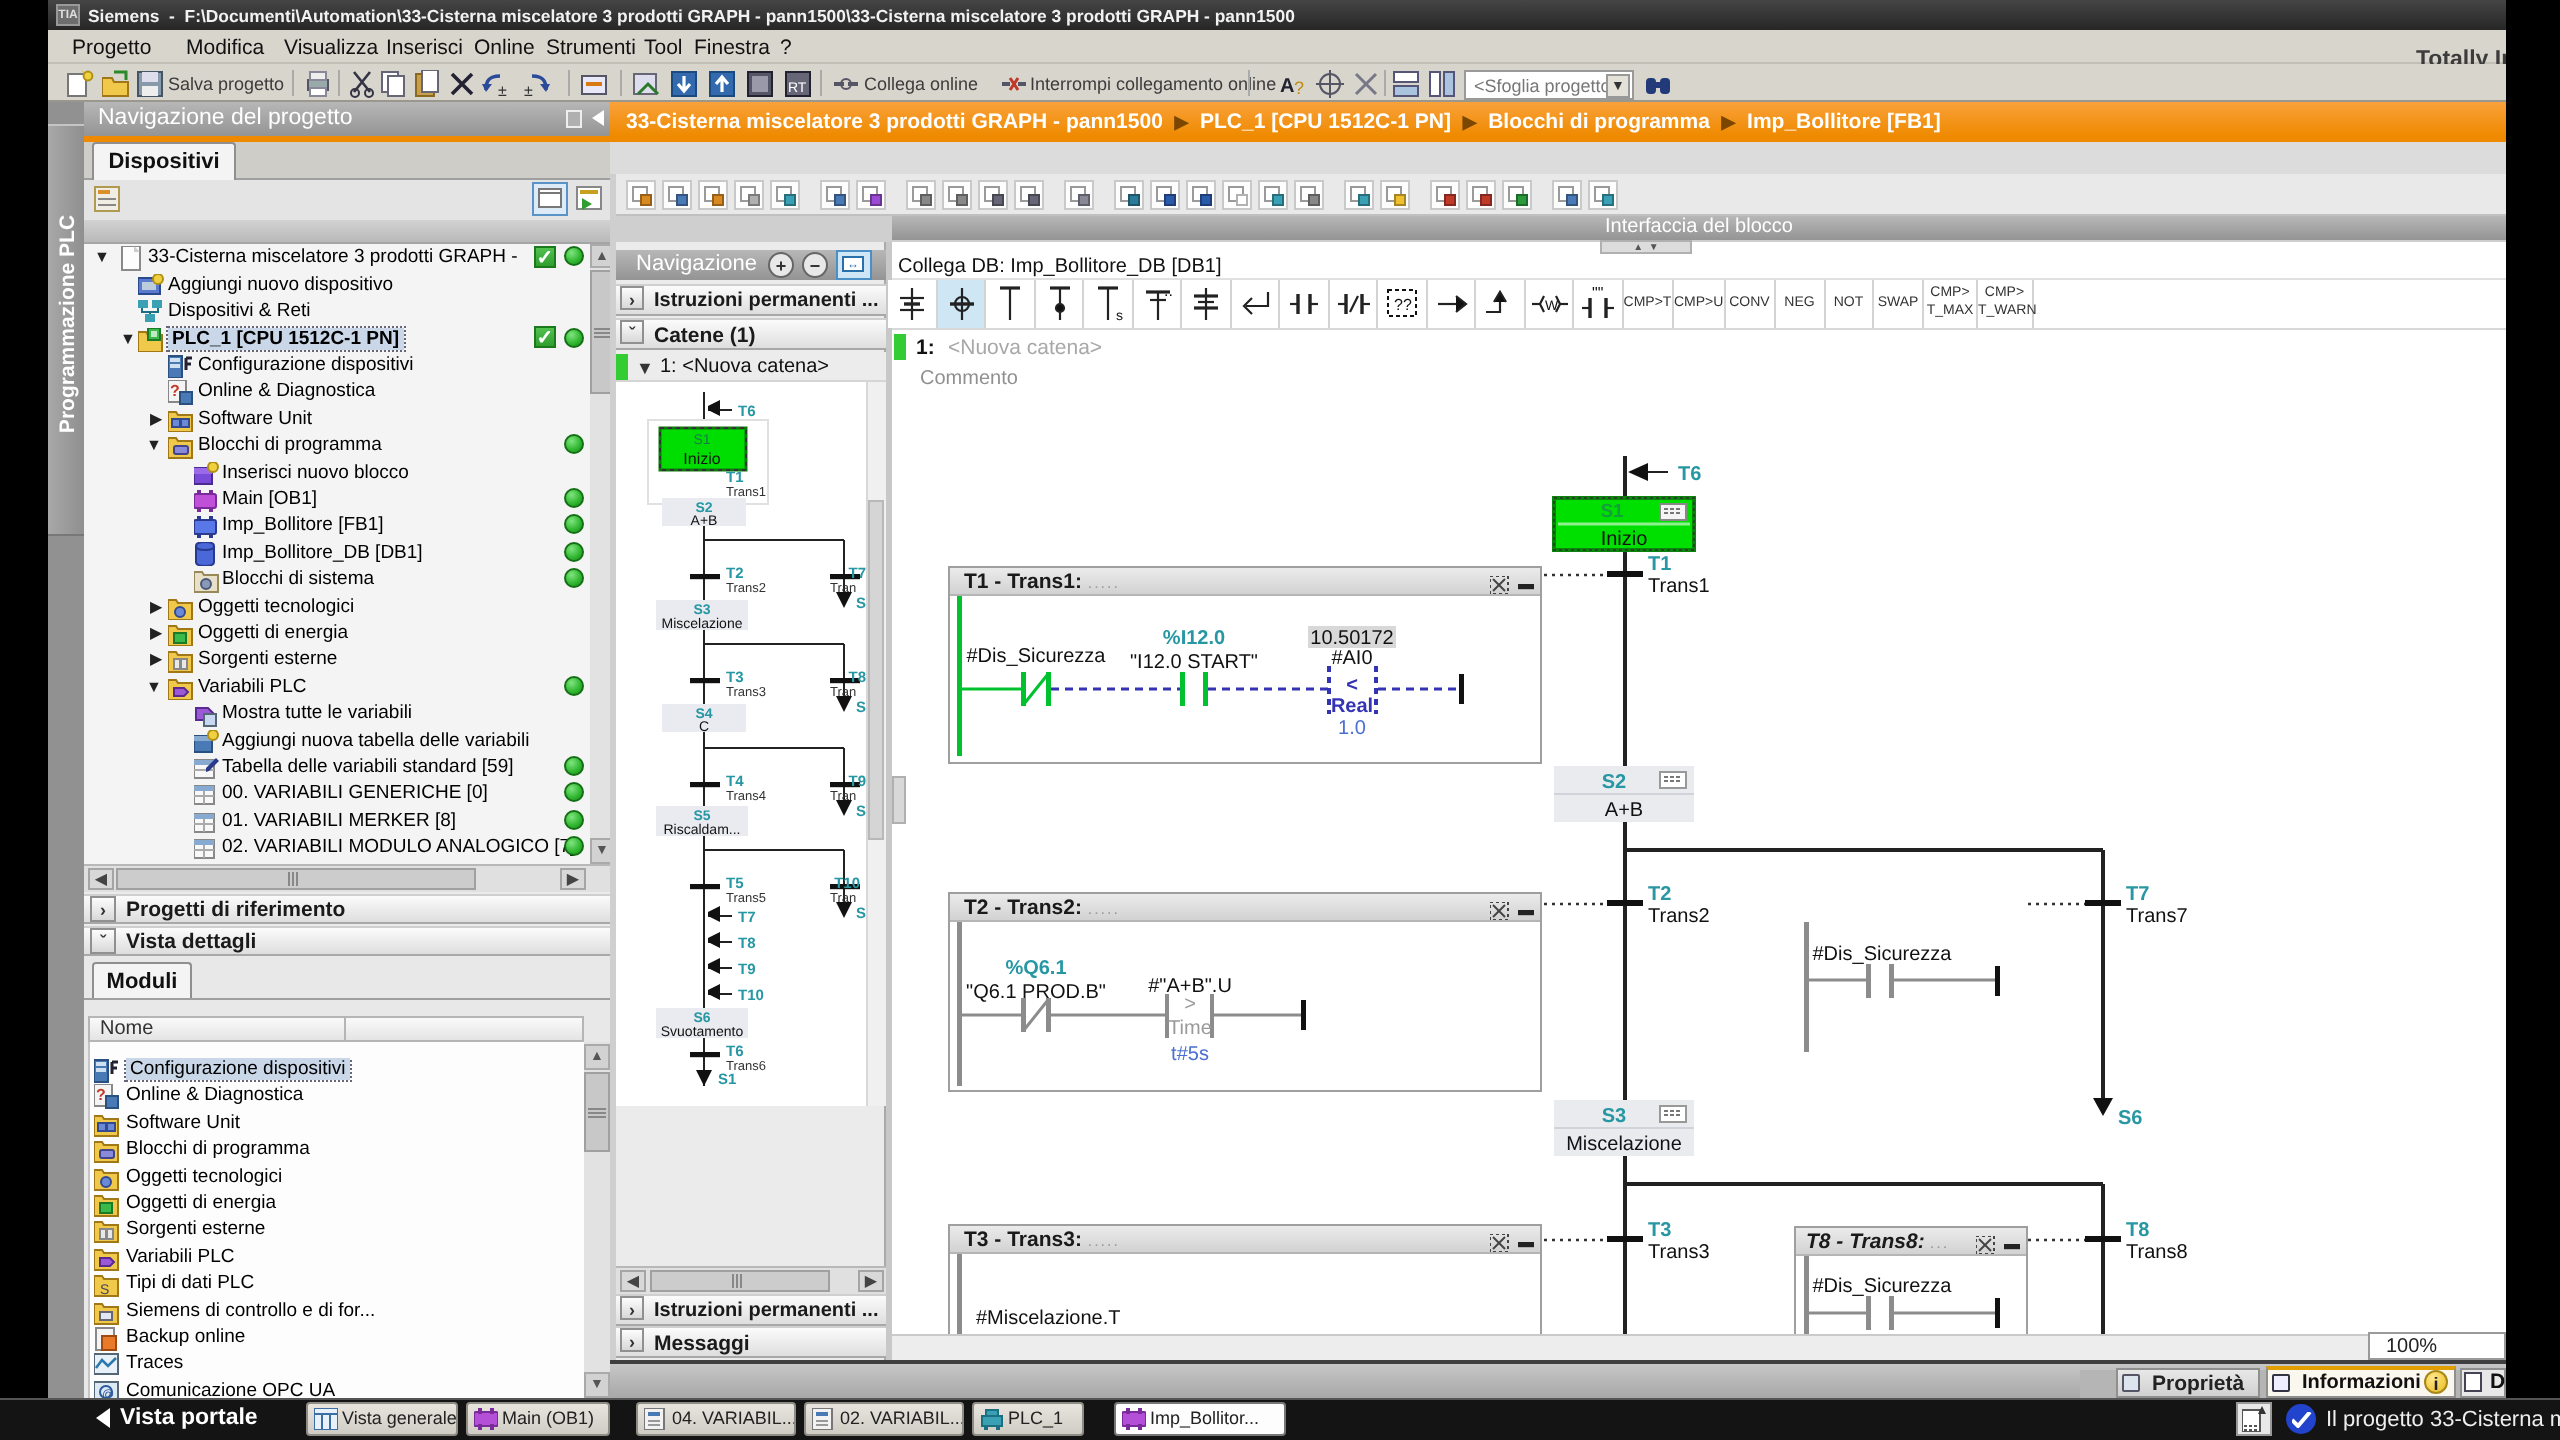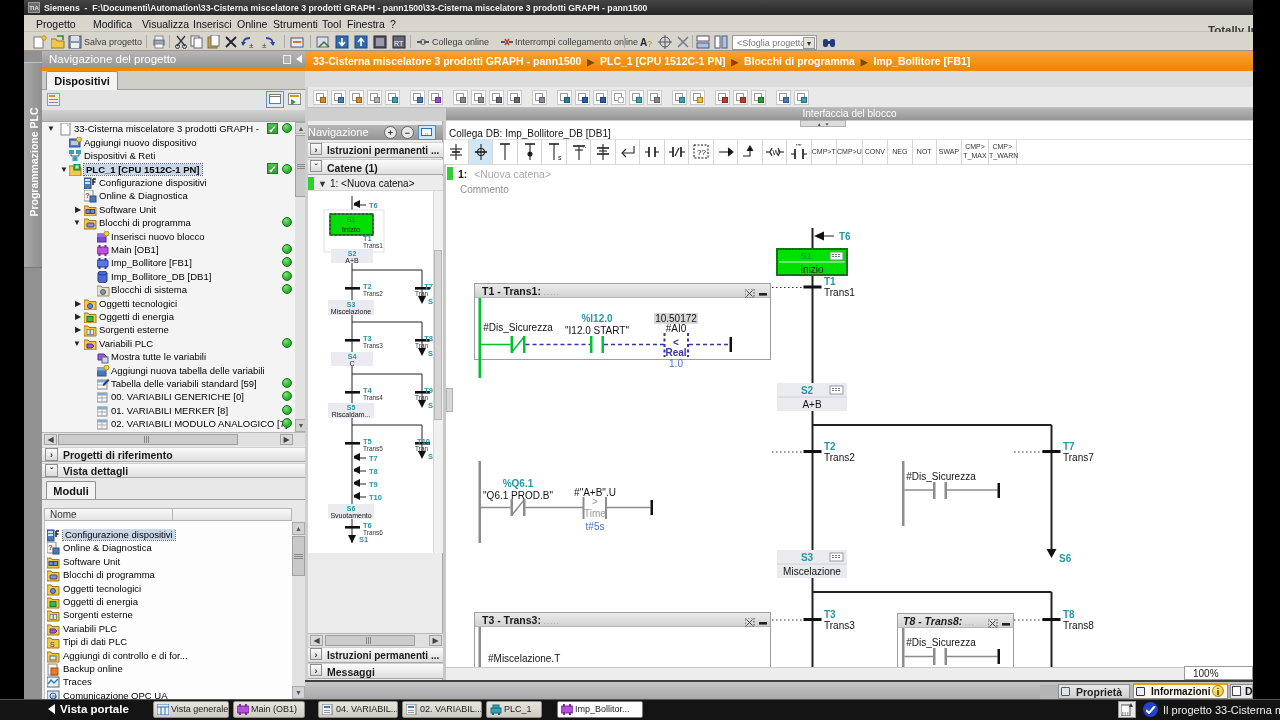--- a/index.html
+++ b/index.html
@@ -493,21 +493,21 @@
           <path d="M0 2 L4 2 L5 3.5 L12 3.5 L12 12 L0 12 Z" fill="#f0c84a" stroke="#a07818"></path>
           <text x="3" y="11" font-size="7" fill="#445">S</text>
         </svg>
         <span style="position:absolute;left:19px;top:0px;">Tipi di dati PLC</span>
       </div>
       <div class="drow" style="top: 649.6px;">
         <svg style="position:absolute;left:3px;top:0px;" width="13" height="13" viewBox="0 0 13 13">
           <path d="M0 2 L4 2 L5 3.5 L12 3.5 L12 12 L0 12 Z" fill="#f0c84a" stroke="#a07818"></path>
           <rect x="3" y="6" width="6" height="4" fill="#e0e8f4" stroke="#667"></rect>
         </svg>
-        <span style="position:absolute;left:19px;top:0px;">Aggiungi di controllo e di for...</span>
+        <span style="position:absolute;left:19px;top:0px;">Siemens di controllo e di for...</span>
       </div>
       <div class="drow" style="top: 663px;">
         <svg style="position:absolute;left:3px;top:0px;" width="13" height="13" viewBox="0 0 13 13">
           <rect x="1" y="1" width="9" height="11" fill="#f4f4f4" stroke="#888"></rect>
           <rect x="4" y="5" width="7" height="7" fill="#e87a2a" stroke="#a04a10"></rect>
         </svg>
         <span style="position:absolute;left:19px;top:0px;">Backup online</span>
       </div>
       <div class="drow" style="top: 676.4px;">
         <svg style="position:absolute;left:3px;top:0px;" width="13" height="13" viewBox="0 0 13 13">
@@ -639,21 +639,21 @@
       <div class="abs" style="left: 794px; top: 90px; width: 15px; height: 15px; background: rgb(253, 253, 253); border: 1px solid rgb(201, 201, 201);">
         <div style="position: absolute; left: 2px; top: 2px; width: 8px; height: 8px; background: rgb(255, 255, 255); border: 1px solid rgb(154, 154, 154);"></div>
         <div style="position: absolute; right: 1px; bottom: 1px; width: 6px; height: 6px; background: rgb(58, 160, 180); border: 1px solid rgba(0, 0, 0, 0.3);"></div>
       </div>
     </div>
 
 <div class="abs hdr" style="left:446px;top:108px;width:807px;height:12px;font-size:10px;line-height:12px;text-align:center;">Interfaccia del blocco</div>
 <div class="abs" style="left:800px;top:120px;width:46px;height:7px;background:#dcdcdc;border:1px solid #b0b0b0;font-size:5px;color:#555;text-align:center;line-height:6px;z-index:6;">▲&nbsp;&nbsp;▼</div>
 
 <div class="abs" style="left:308px;top:121px;width:135px;height:562px;background:#ebebeb;border-right:1px solid #aaa;"></div>
-<div class="abs hdr" style="left:308px;top:125px;width:135px;height:15px;font-size:11px;line-height:15px;padding-left:0;">Navigazione</div>
+<div class="abs hdr" style="left:308px;top:125px;width:135px;height:15px;font-size:11px;line-height:15px;padding-left:10px;">Navigazione</div>
 <div class="abs" style="left:384px;top:126px;width:13px;height:13px;border-radius:7px;background:#e8e8e8;border:1px solid #666;color:#333;font-size:9px;font-weight:bold;text-align:center;line-height:12px;">+</div>
 <div class="abs" style="left:401px;top:126px;width:13px;height:13px;border-radius:7px;background:#e8e8e8;border:1px solid #666;color:#333;font-size:9px;font-weight:bold;text-align:center;line-height:12px;">−</div>
 <div class="abs" style="left:418px;top:125px;width:18px;height:15px;background:#cfe6f7;border:1px solid #4a8fc8;"></div>
 <div class="abs" style="left:421px;top:128px;width:11px;height:8px;background:#fff;border:1px solid #2a6faa;font-size:6px;color:#2a6faa;text-align:center;line-height:8px;">↔</div>
 <div class="abs prow" style="left:308px;top:142px;width:135px;height:16px;line-height:16px;font-size:10px;"><span style="margin-left:19px;">Istruzioni permanenti ...</span></div>
 <div class="pbox" style="left:310px;top:143px;width:12px;height:12px;">›</div>
 <div class="abs prow" style="left:308px;top:159px;width:135px;height:16px;line-height:16px;"><span style="margin-left:19px;">Catene (1)</span></div>
 <div class="pbox" style="left:310px;top:160px;width:12px;height:12px;">ˇ</div>
 <div class="abs" style="left:308px;top:176px;width:135px;height:15px;background:#ececec;border-bottom:1px solid #d5d5d5;"></div>
 <div class="abs" style="left:308px;top:177px;width:6px;height:13px;background:#33cc33;"></div>
@@ -894,22 +894,30 @@
       <div class="ldbtn ldtx" style="left: 989px; width: 27.5px; padding-top: 3px;">CMP&gt;<br>T_WARN</div>
     </div>
 <div class="abs" style="left:446px;top:388px;width:7px;height:24px;background:#d8d8d8;border:1px solid #b0b0b0;"></div>
 <div class="abs" style="left:446px;top:164px;width:807px;height:1px;background:#d8d8d8;"></div>
 
 <div class="abs" style="left:447px;top:167px;width:6px;height:13px;background:#33cc33;"></div>
 <div class="abs b" style="left:458px;top:168px;font-size:10.5px;color:#111;">1:</div>
 <div class="abs" style="left:474px;top:168px;font-size:10.5px;color:#a8a8a8;">&lt;Nuova catena&gt;</div>
 <div class="abs" style="left:460px;top:184px;font-size:10px;color:#909090;">Commento</div>
 
-<div class="tw" style="left:474px;top:283px;width:297px;height:77px;">
+<div class="tw" style="left:474px;top:283px;width:297px;height:99px;">
       <div class="twt">T1 - Trans1: <span class="dots">.....</span><span class="twi"><svg width="22" height="9">
+            <rect x="0" y="0" width="9" height="9" fill="none" stroke="#444" stroke-dasharray="1.5 1.5"></rect>
+            <line x1="1.5" y1="1.5" x2="7.5" y2="7.5" stroke="#444"></line>
+            <line x1="7.5" y1="1.5" x2="1.5" y2="7.5" stroke="#444"></line>
+            <rect x="14" y="4" width="8" height="2.6" fill="#222"></rect>
+          </svg></span></div>
+    </div>
+<div class="tw" style="left:474px;top:446px;width:297px;height:100px;">
+      <div class="twt">T2 - Trans2: <span class="dots">.....</span><span class="twi"><svg width="22" height="9">
             <rect x="0" y="0" width="9" height="9" fill="none" stroke="#444" stroke-dasharray="1.5 1.5"></rect>
             <line x1="1.5" y1="1.5" x2="7.5" y2="7.5" stroke="#444"></line>
             <line x1="7.5" y1="1.5" x2="1.5" y2="7.5" stroke="#444"></line>
             <rect x="14" y="4" width="8" height="2.6" fill="#222"></rect>
           </svg></span></div>
     </div>
 <div class="tw" style="left:474px;top:612px;width:297px;height:55px;border-bottom:none;">
       <div class="twt">T3 - Trans3: <span class="dots">.....</span><span class="twi"><svg width="22" height="9">
             <rect x="0" y="0" width="9" height="9" fill="none" stroke="#444" stroke-dasharray="1.5 1.5"></rect>
             <line x1="1.5" y1="1.5" x2="7.5" y2="7.5" stroke="#444"></line>

